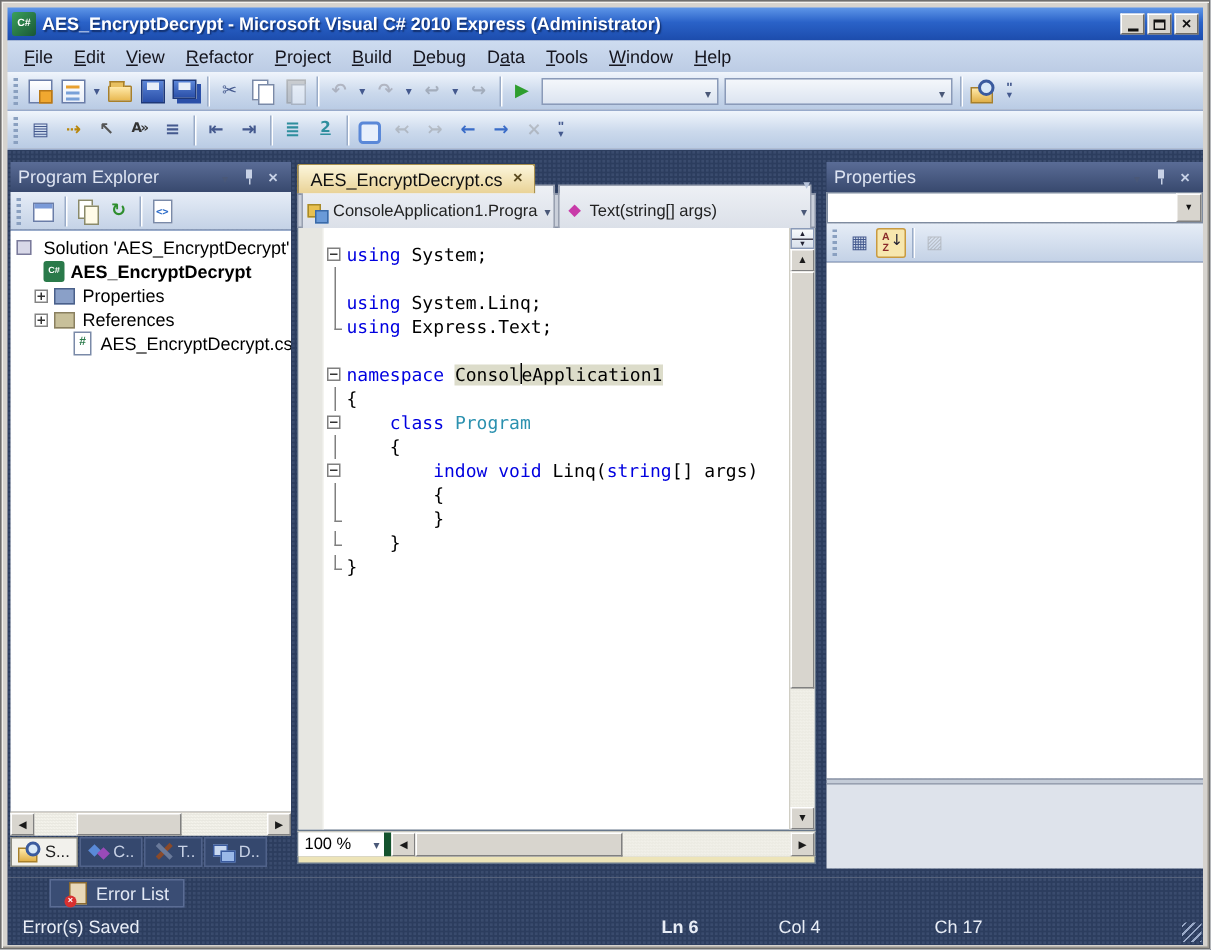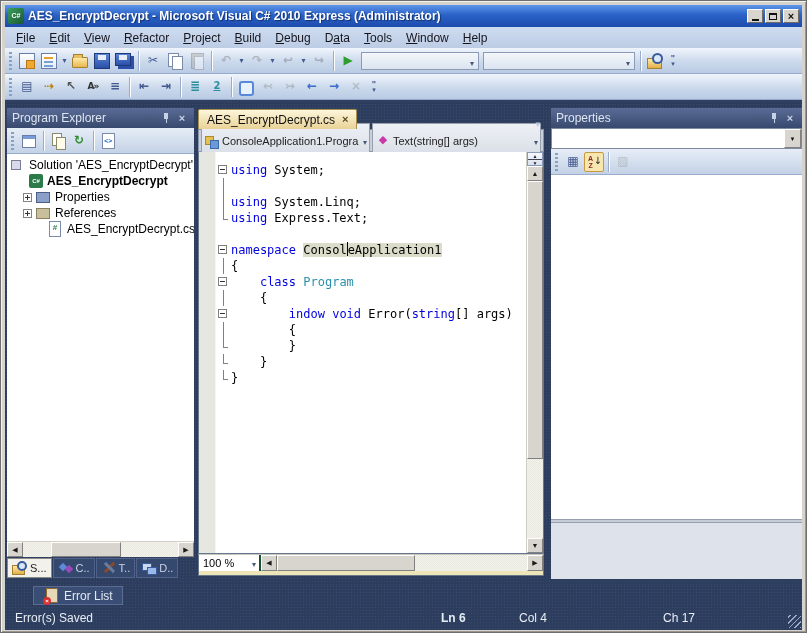--- a/index.html
+++ b/index.html
@@ -176,21 +176,21 @@
   .caret{display:inline-block;width:1px;height:14px;background:#000;vertical-align:-2px;}
   .vscroll{width:17px;flex:0 0 17px;display:flex;flex-direction:column;background:#F2F1EA;border-left:1px solid #D0CEC4;}
   .split-btn{height:14px;flex:0 0 14px;background:linear-gradient(#F8FAFC,#D8E0EC);border:1px solid #8A9AB8;
              font-size:5px;line-height:6px;color:#223;text-align:center;}
   .split-btn::before{content:'▲';display:block;border-bottom:1px solid #445;}
   .split-btn::after{content:'▼';display:block;}
   .vscroll .sb-btn{width:100%;height:15px;flex:0 0 15px;}
   .vscroll .sb-track{width:100%;}
   .vscroll .sb-thumb{left:0;right:0;top:0;height:78%;bottom:auto;}
   .bottomrow{height:17px;flex:0 0 17px;display:flex;background:#F2F1EA;border:1px solid #68788C;border-top:1px solid #C8C8C0;border-bottom:none;}
-  .zoom-combo{width:62px;flex:0 0 62px;background:#fff;border-right:2px solid #14532d;display:flex;align-items:center;font-size:11px;padding-left:4px;color:#000;}
+  .zoom-combo{width:62px;flex:0 0 62px;background:#fff;border-right:5px solid #14532d;display:flex;align-items:center;font-size:11px;padding-left:4px;color:#000;}
   .zoom-combo .glyph-down{margin-left:auto;padding-right:3px;}
   .bottomrow .sbar{flex:1;}
   .tanstrip{height:5px;flex:0 0 5px;background:#EDE4B8;border:1px solid #68788C;border-top:none;}
 
   
   .props{left:546px;top:8px;width:251px;height:471px;}
   .obj-combo{height:21px;flex:0 0 21px;background:#FFFFFF;border:1px solid #7F8CA0;display:flex;}
   .obj-combo-text{flex:1;font-size:11px;line-height:19px;padding-left:3px;color:#000;}
   .dd-btn{width:17px;flex:0 0 17px;background:#D8D5CE;border:1px solid;border-color:#FFFFFF #808080 #808080 #FFFFFF;
           display:flex;align-items:center;justify-content:center;}
@@ -198,21 +198,21 @@
   .props-grid{flex:1;background:#FFFFFF;}
   .props-split{height:4px;flex:0 0 4px;background:#C4CCD8;border-top:1px solid #98A0B0;border-bottom:1px solid #98A0B0;}
   .props-desc{height:56px;flex:0 0 56px;background:#DEE3EB;}
 
   
   .errorbar{flex:0 0 21px;height:21px;position:relative;}
   .errtab{position:absolute;left:28px;top:1px;height:19px;display:flex;align-items:center;gap:5px;padding:0 9px;
           background:#3A4D74;border:1px solid #5A6C94;color:#E2E8F4;font-size:12px;}
   .statusbar{flex:0 0 24px;height:24px;position:relative;color:#E8EDF6;font-size:12px;}
   .statusbar span{position:absolute;top:5px;white-space:nowrap;}
-  .st-msg{left:10px;} .st-ln{left:436px;font-weight:bold;} .st-col{left:514px;} .st-ch{left:618px;margin-left:40px;} .st-ins{left:748px;margin-top:20px;}
+  .st-msg{left:10px;} .st-ln{left:436px;font-weight:bold;} .st-col{left:514px;} .st-ch{left:618px;} .st-ins{left:748px;margin-top:20px;}
   .st-grip{position:absolute;right:1px;bottom:2px;width:13px;height:13px;
            background:repeating-linear-gradient(-45deg,#9AAAC8 0 1px,transparent 1px 4px);}
 </style>
 </head>
 <body>
 
 <div class="win">
 
   <div class="titlebar">
     <span class="app-ico">C#</span>
@@ -471,21 +471,21 @@
           <div class="code-scroll" id="code-lines">
               <div class="code-line"><span class="outl outl-box"><span class="obox"></span></span><span class="ct"><span class="tok-kw">using</span><span class="tok-pln"> System;</span></span></div>
               <div class="code-line"><span class="outl outl-line"></span></div>
               <div class="code-line"><span class="outl outl-line"></span><span class="ct"><span class="tok-kw">using</span><span class="tok-pln"> System.Linq;</span></span></div>
               <div class="code-line"><span class="outl outl-end"></span><span class="ct"><span class="tok-kw">using</span><span class="tok-pln"> Express.Text;</span></span></div>
               <div class="code-line"><span class="outl outl-none"></span><span class="ct"></span></div>
               <div class="code-line"><span class="outl outl-box"><span class="obox"></span></span><span class="ct"><span class="tok-kw">namespace</span><span class="tok-pln"> </span><span class="tok-hl">Consol</span><span class="caret"></span><span class="tok-hl">eApplication1</span></span></div>
               <div class="code-line"><span class="outl outl-line"></span><span class="ct"><span class="tok-pln">{</span></span></div>
               <div class="code-line"><span class="outl outl-box"><span class="obox"></span></span><span class="ct"><span class="tok-pln">    </span><span class="tok-kw">class</span><span class="tok-pln"> </span><span class="tok-typ">Program</span></span></div>
               <div class="code-line"><span class="outl outl-line"></span><span class="ct"><span class="tok-pln">    {</span></span></div>
-              <div class="code-line"><span class="outl outl-box"><span class="obox"></span></span><span class="ct"><span class="tok-pln">        </span><span class="tok-kw">indow</span><span class="tok-pln"> </span><span class="tok-kw">void</span><span class="tok-pln"> Error(</span><span class="tok-kw">string</span><span class="tok-pln">[] args)</span></span></div>
+              <div class="code-line"><span class="outl outl-box"><span class="obox"></span></span><span class="ct"><span class="tok-pln">        </span><span class="tok-kw">indow</span><span class="tok-pln"> </span><span class="tok-kw">void</span><span class="tok-pln"> Linq(</span><span class="tok-kw">string</span><span class="tok-pln">[] args)</span></span></div>
               <div class="code-line"><span class="outl outl-line"></span><span class="ct"><span class="tok-pln">        {</span></span></div>
               <div class="code-line"><span class="outl outl-end"></span><span class="ct"><span class="tok-pln">        }</span></span></div>
               <div class="code-line"><span class="outl outl-end"></span><span class="ct"><span class="tok-pln">    }</span></span></div>
               <div class="code-line"><span class="outl outl-end"></span><span class="ct"><span class="tok-pln">}</span></span></div>
             </div>
         </div>
         <div class="vscroll">
           <span class="split-btn"></span>
           <span class="sb-btn sb-up"></span>
           <span class="sb-track">

